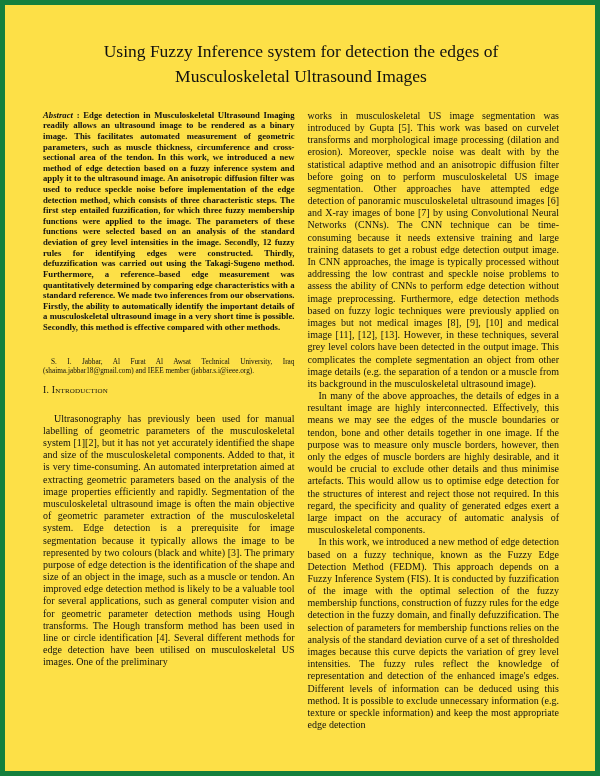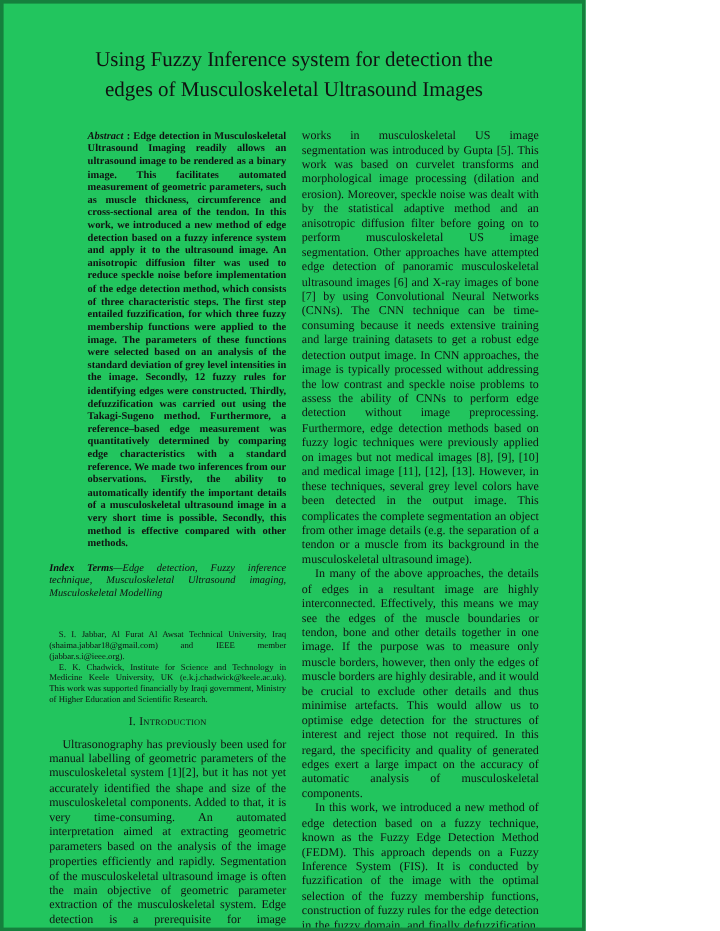--- a/index.html
+++ b/index.html
@@ -2,24 +2,24 @@
 <html><head>
 <meta charset="utf-8">
 <style>
   * { margin: 0; padding: 0; box-sizing: border-box; }
   html, body {
     background: #ffffff;
     font-family: "Liberation Serif", "DejaVu Serif", serif;
     color: #111111;
   }
   .page {
-    width: 488px;
+    width: 600px;
     height: 776px;
-    background: #22c55e;
-    border: 3px solid #15803d;
+    background: #fde047;
+    border: 5px solid #15803d;
     overflow: hidden;
     padding: 34px 36px 22px 38px;
   }
   .title {
     text-align: center;
     font-size: 17.5px;
     font-weight: 400;
     line-height: 1.45;
     padding: 0 18px;
   }
@@ -37,42 +37,41 @@
   }
   .col {
     flex: 1 1 0;
     min-width: 0;
     text-align: justify;
   }
   .abstract {
     font-size: 8.7px;
     font-weight: 700;
     line-height: 1.22;
-    margin-left: 32px;
   }
   .bi { font-weight: 700; font-style: italic; }
   .index-terms {
     font-size: 8.7px;
     font-style: italic;
     line-height: 1.22;
     margin-top: 10px;
   }
   .footnotes {
     margin-top: 24px;
     font-size: 7.3px;
     line-height: 1.24;
   }
   .footnotes p { text-indent: 8px; }
   .section-heading {
-    text-align: center;
+    text-align: left;
     font-size: 9.8px;
     font-weight: 400;
     font-variant: small-caps;
     margin-top: 9px;
-    margin-bottom: 8px;
+    margin-bottom: 18px;
     letter-spacing: 0.2px;
   }
   .body-par {
     font-size: 10px;
     line-height: 1.22;
   }
   .indent { text-indent: 11px; }
 </style>
 </head>
 <body>
@@ -81,25 +80,23 @@
 
   <h1 class="title">Using Fuzzy Inference system for detection the edges of Musculoskeletal Ultrasound Images</h1>
 
 
   <div class="columns">
 
     <div class="col">
 
       <p class="abstract"><span class="bi">Abstract</span><span> : </span><span>Edge detection in Musculoskeletal Ultrasound Imaging readily allows an ultrasound image to be rendered as a binary image. This facilitates automated measurement of geometric parameters, such as muscle thickness, circumference and cross-sectional area of the tendon. In this work, we introduced a new method of edge detection based on a fuzzy inference system and apply it to the ultrasound image. An anisotropic diffusion filter was used to reduce speckle noise before implementation of the edge detection method, which consists of three characteristic steps. The first step entailed fuzzification, for which three fuzzy membership functions were applied to the image. The parameters of these functions were selected based on an analysis of the standard deviation of grey level intensities in the image. Secondly, 12 fuzzy rules for identifying edges were constructed. Thirdly, defuzzification was carried out using the Takagi-Sugeno method. Furthermore, a reference–based edge measurement was quantitatively determined by comparing edge characteristics with a standard reference. We made two inferences from our observations. Firstly, the ability to automatically identify the important details of a musculoskeletal ultrasound image in a very short time is possible. Secondly, this method is effective compared with other methods.</span></p>
 
-      <p class="index-terms"><span class="bi">Index Terms</span><span>—Edge detection, Fuzzy inference technique, Musculoskeletal Ultrasound imaging, Musculoskeletal Modelling</span></p>
 
       <div class="footnotes">
         <p>S. I. Jabbar, Al Furat Al Awsat Technical University, Iraq (shaima.jabbar18@gmail.com) and IEEE member (jabbar.s.i@ieee.org).</p>
-        <p>E. K. Chadwick, Institute for Science and Technology in Medicine Keele University, UK (e.k.j.chadwick@keele.ac.uk). This work was supported financially by Iraqi government, Ministry of Higher Education and Scientific Research.</p>
       </div>
 
       <h2 class="section-heading">I. Introduction</h2>
 
       <p class="body-par indent">Ultrasonography has previously been used for manual labelling of geometric parameters of the musculoskeletal system [1][2], but it has not yet accurately identified the shape and size of the musculoskeletal components. Added to that, it is very time-consuming. An automated interpretation aimed at extracting geometric parameters based on the analysis of the image properties efficiently and rapidly. Segmentation of the musculoskeletal ultrasound image is often the main objective of geometric parameter extraction of the musculoskeletal system. Edge detection is a prerequisite for image segmentation because it typically allows the image to be represented by two colours (black and white) [3]. The primary purpose of edge detection is the identification of the shape and size of an object in the image, such as a muscle or tendon. An improved edge detection method is likely to be a valuable tool for several applications, such as general computer vision and for geometric parameter detection methods using Hough transforms. The Hough transform method has been used in line or circle identification [4]. Several different methods for edge detection have been utilised on musculoskeletal US images. One of the preliminary</p>
 
     </div>
 
     <div class="col">
 

